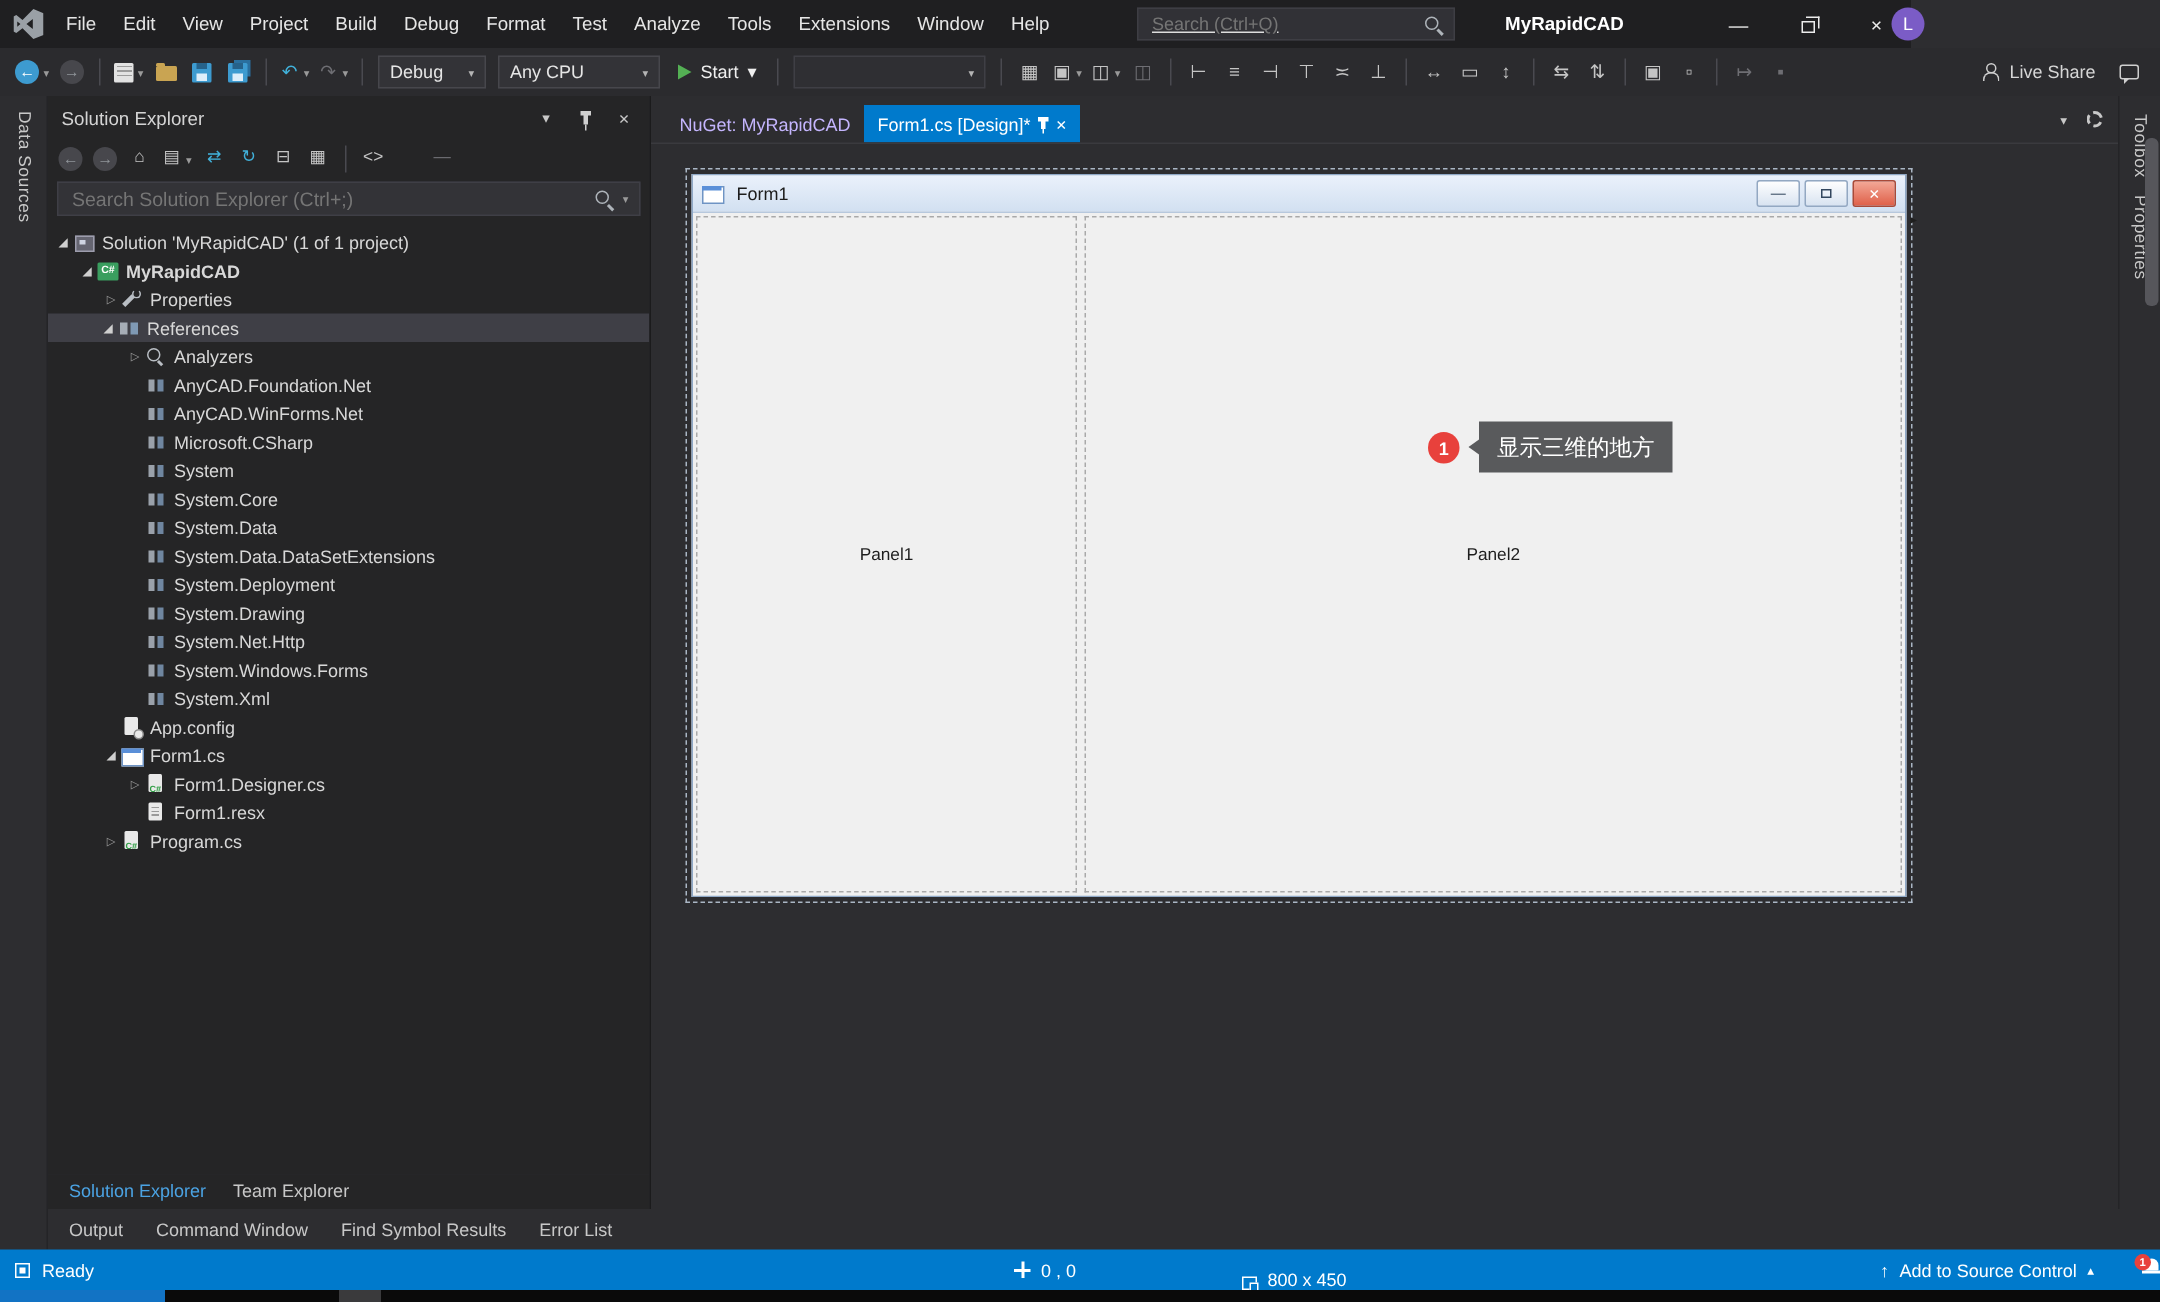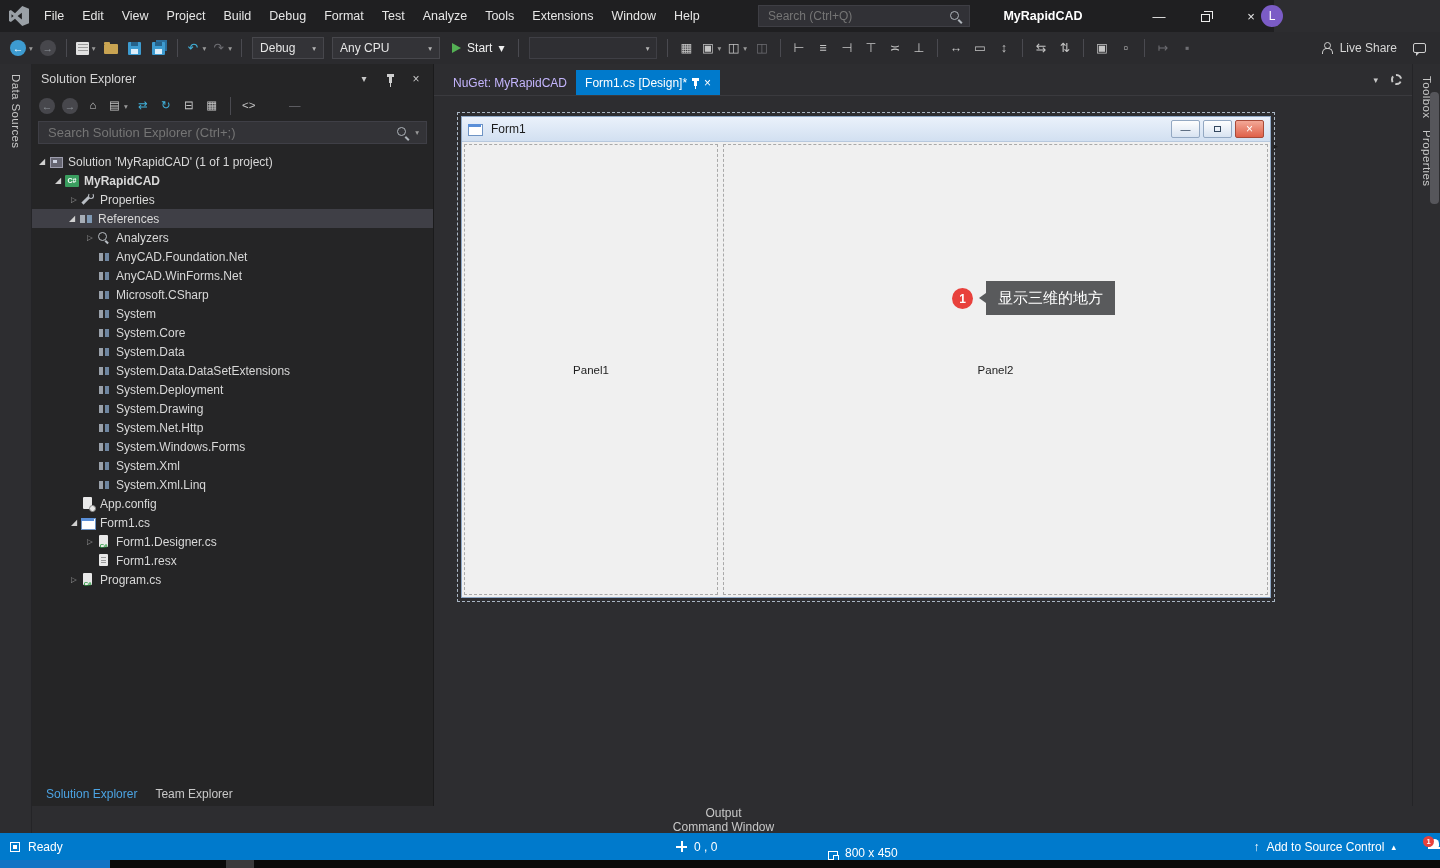--- a/index.html
+++ b/index.html
@@ -6,21 +6,21 @@
   #root{position:relative;width:1440px;height:868px;overflow:hidden;background:#2d2d30;
         font-family:"Liberation Sans",sans-serif;font-size:12px;color:#ddd;}
   *{box-sizing:border-box;}
 
   
   .titlebar{position:absolute;left:0;top:0;width:1274px;height:32px;background:#1f1f21;display:flex;align-items:center;}
   .vslogo{margin-left:9px;width:22px;height:20px;flex:none;display:flex;align-items:center;}
   .menus{display:flex;height:100%;align-items:center;margin-left:4px;}
   .menu-item{padding:0 9px;height:100%;display:flex;align-items:center;color:#e6e6e6;font-size:12.5px;white-space:nowrap;}
   .tb-search{position:absolute;left:758px;top:5px;width:212px;height:22px;background:#313136;border:1px solid #3e3e44;
-             display:flex;align-items:center;padding:0 7px;gap:6px;}
+             display:flex;align-items:center;padding:0 7px;gap:6px;text-decoration:underline;}
   .tb-search input{flex:1;background:transparent;border:0;outline:0;color:#9a9a9a;font-size:12px;font-family:inherit;}
   .app-title{position:absolute;left:975px;top:0;width:136px;height:32px;display:flex;align-items:center;justify-content:center;
              color:#fff;font-weight:bold;font-size:12.5px;}
   .avatar{position:absolute;left:1261px;top:5px;width:22px;height:22px;border-radius:50%;background:#7b5cc6;color:#fff;
           display:flex;align-items:center;justify-content:center;font-size:12px;}
   .winctrls{position:absolute;right:0;top:0;height:32px;display:flex;}
   .wbtn{width:46px;height:32px;display:flex;align-items:center;justify-content:center;color:#ececec;font-size:13px;}
   .restoreshape{width:9px;height:8px;border:1px solid #ececec;position:relative;margin-top:3px;}
   .restoreshape::before{content:"";position:absolute;left:2px;top:-4px;width:8px;height:7px;
                         border-top:1px solid #ececec;border-right:1px solid #ececec;}
@@ -160,21 +160,21 @@
                     border-top:5px solid transparent;border-bottom:5px solid transparent;}
 
   
   .rightstrip{position:absolute;left:1412px;top:64px;width:28px;height:742px;background:#2d2d30;border-left:1px solid #242427;
               display:flex;flex-direction:column;align-items:center;}
   .rtab{margin-top:12px;}
   .rscroll{position:absolute;right:1px;top:28px;width:9px;height:112px;background:#56565b;border-radius:4px;}
 
   
   .bottomtabs{position:absolute;left:32px;top:806px;width:1380px;height:27px;background:#2d2d30;display:flex;
-              align-items:center;padding-left:3px;flex-direction:column;}
+              align-items:center;padding-left:3px;}
   .btab{padding:0 11px;color:#c8c8c8;font-size:12px;}
   .statusbar{position:absolute;left:0;top:833px;width:1440px;height:27px;background:#007acc;color:#fff;font-size:12px;}
   .sb-left{position:absolute;left:10px;top:0;height:27px;display:flex;align-items:center;gap:8px;}
   .sb-taskico{width:10px;height:10px;border:1.3px solid #fff;position:relative;}
   .sb-taskico::after{content:"";position:absolute;left:2px;top:2px;right:2px;bottom:2px;background:#fff;}
   .sb-pos{position:absolute;left:676px;top:0;height:27px;display:flex;align-items:center;gap:7px;}
   .crossshape{width:11px;height:11px;position:relative;}
   .crossshape::before{content:"";position:absolute;left:0;top:5px;width:11px;height:1.5px;background:#fff;}
   .crossshape::after{content:"";position:absolute;left:5px;top:0;width:1.5px;height:11px;background:#fff;}
   .sb-size{position:absolute;left:828px;top:0;height:27px;display:flex;align-items:flex-end;gap:7px;}
@@ -498,25 +498,20 @@
         <div class="trow" style="padding-left: 52px;">
           <span class="arw"></span>
           <span class="ti ti-assembly"></span>
           <span class="tlabel">System.Windows.Forms</span>
         </div>
         <div class="trow" style="padding-left: 52px;">
           <span class="arw"></span>
           <span class="ti ti-assembly"></span>
           <span class="tlabel">System.Xml</span>
         </div>
-        <div class="trow" style="padding-left: 52px;">
-          <span class="arw"></span>
-          <span class="ti ti-assembly"></span>
-          <span class="tlabel">System.Xml.Linq</span>
-        </div>
         <div class="trow" style="padding-left: 36px;">
           <span class="arw"></span>
           <span class="ti ti-config"></span>
           <span class="tlabel">App.config</span>
         </div>
         <div class="trow" style="padding-left: 36px;">
           <span class="arw ar-expanded"></span>
           <span class="ti ti-form"></span>
           <span class="tlabel">Form1.cs</span>
         </div>

